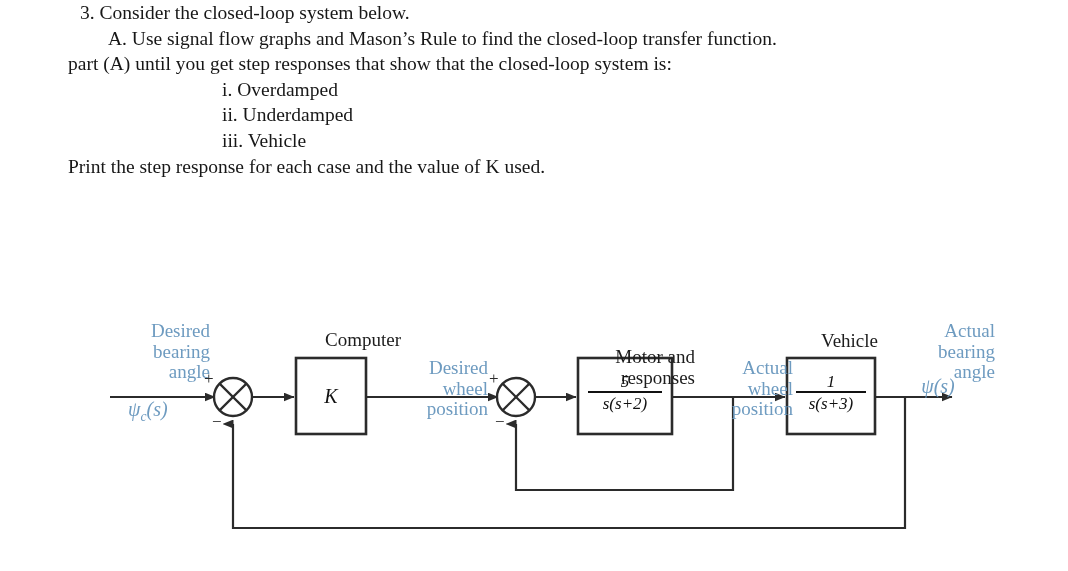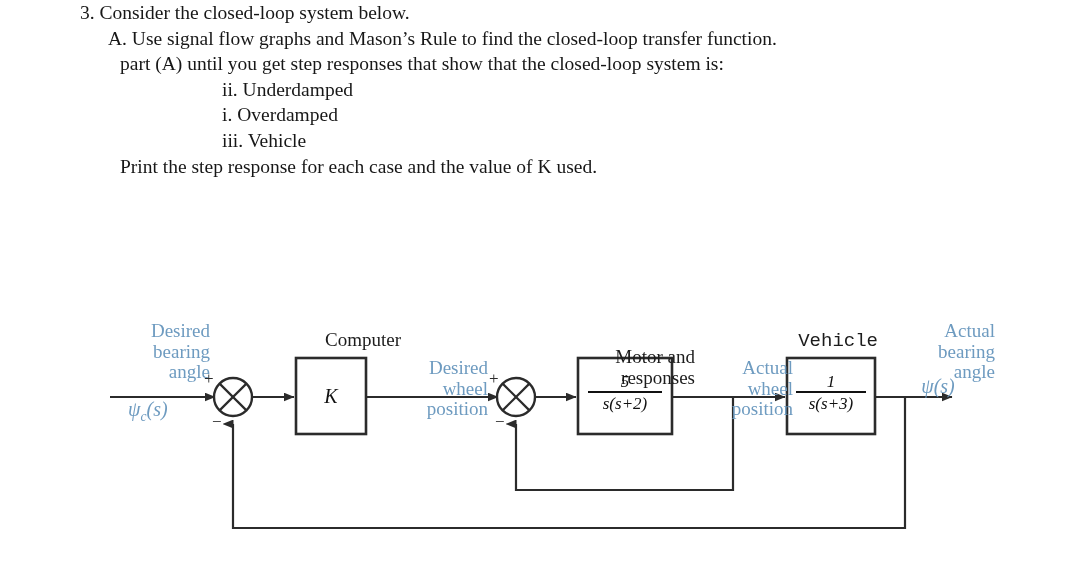--- a/index.html
+++ b/index.html
@@ -22,21 +22,21 @@
     padding: 0;
   }
   .q-line {
     font-size: 19.5px;
     line-height: 25.6px;
     color: #171717;
     white-space: pre;
   }
   .ind-0 { margin-left: 80px; }
   .ind-1 { margin-left: 108px; }
-  .ind-2 { margin-left: 120px; }
+  .ind-2 { margin-left: 68px; }
   .ind-3 { margin-left: 222px; }
 
   
   #diagram {
     position: absolute;
     left: 0; top: 0;
     width: 1068px; height: 571px;
     pointer-events: none;
   }
   #diagram svg { display: block; }
@@ -102,22 +102,22 @@
   }
   sub { font-size: 0.68em; font-style: italic; }
 </style>
 </head>
 <body>
 
 <div id="question">
   <div class="q-line ind-0">3. Consider the closed-loop system below.</div>
   <div class="q-line ind-1">A. Use signal flow graphs and Mason’s Rule to find the closed-loop transfer function.</div>
   <div class="q-line ind-2">part (A) until you get step responses that show that the closed-loop system is:</div>
+  <div class="q-line ind-3">i. Overdamped</div>
   <div class="q-line ind-3">ii. Underdamped</div>
-  <div class="q-line ind-3">i. Overdamped</div>
   <div class="q-line ind-3">iii. Vehicle</div>
   <div class="q-line ind-2">Print the step response for each case and the value of K used.</div>
 </div>
 
 <div id="diagram">
 <svg width="1068" height="571" viewBox="0 0 1068 571" xmlns="http://www.w3.org/2000/svg">
   <defs>
     <marker id="arrR" markerWidth="11" markerHeight="9" refX="10.5" refY="4.5" orient="auto" markerUnits="userSpaceOnUse">
       <path d="M0,0 L11,4.5 L0,9 Z" fill="#2b2b2b"></path>
     </marker>
@@ -199,21 +199,21 @@
   <div class="fracbar" style="width:74px;"></div>
   <div class="den">s(s+2)</div>
 </div>
 
 <div class="lbl lbl-blue lbl-center" style="left:693px; top:317px; width:100px;">
   <div style="white-space:pre-line;">Actual
 wheel
 position</div>
 </div>
 
-<div class="lbl lbl-black lbl-center" style="left:784px; top:331px; width:94px;font-family:Liberation Mono, monospace;">Vehicle</div>
+<div class="lbl lbl-black lbl-center" style="left:784px; top:331px; width:94px;">Vehicle</div>
 
 <div class="blkmath" style="left:787px; top:372px; width:88px;">
   <div class="num">1</div>
   <div class="fracbar" style="width:70px;"></div>
   <div class="den">s(s+3)</div>
 </div>
 
 <div class="lbl lbl-blue lbl-center" style="left:883px; top:280px; width:112px;">
   <div style="white-space:pre-line;">Actual
 bearing

